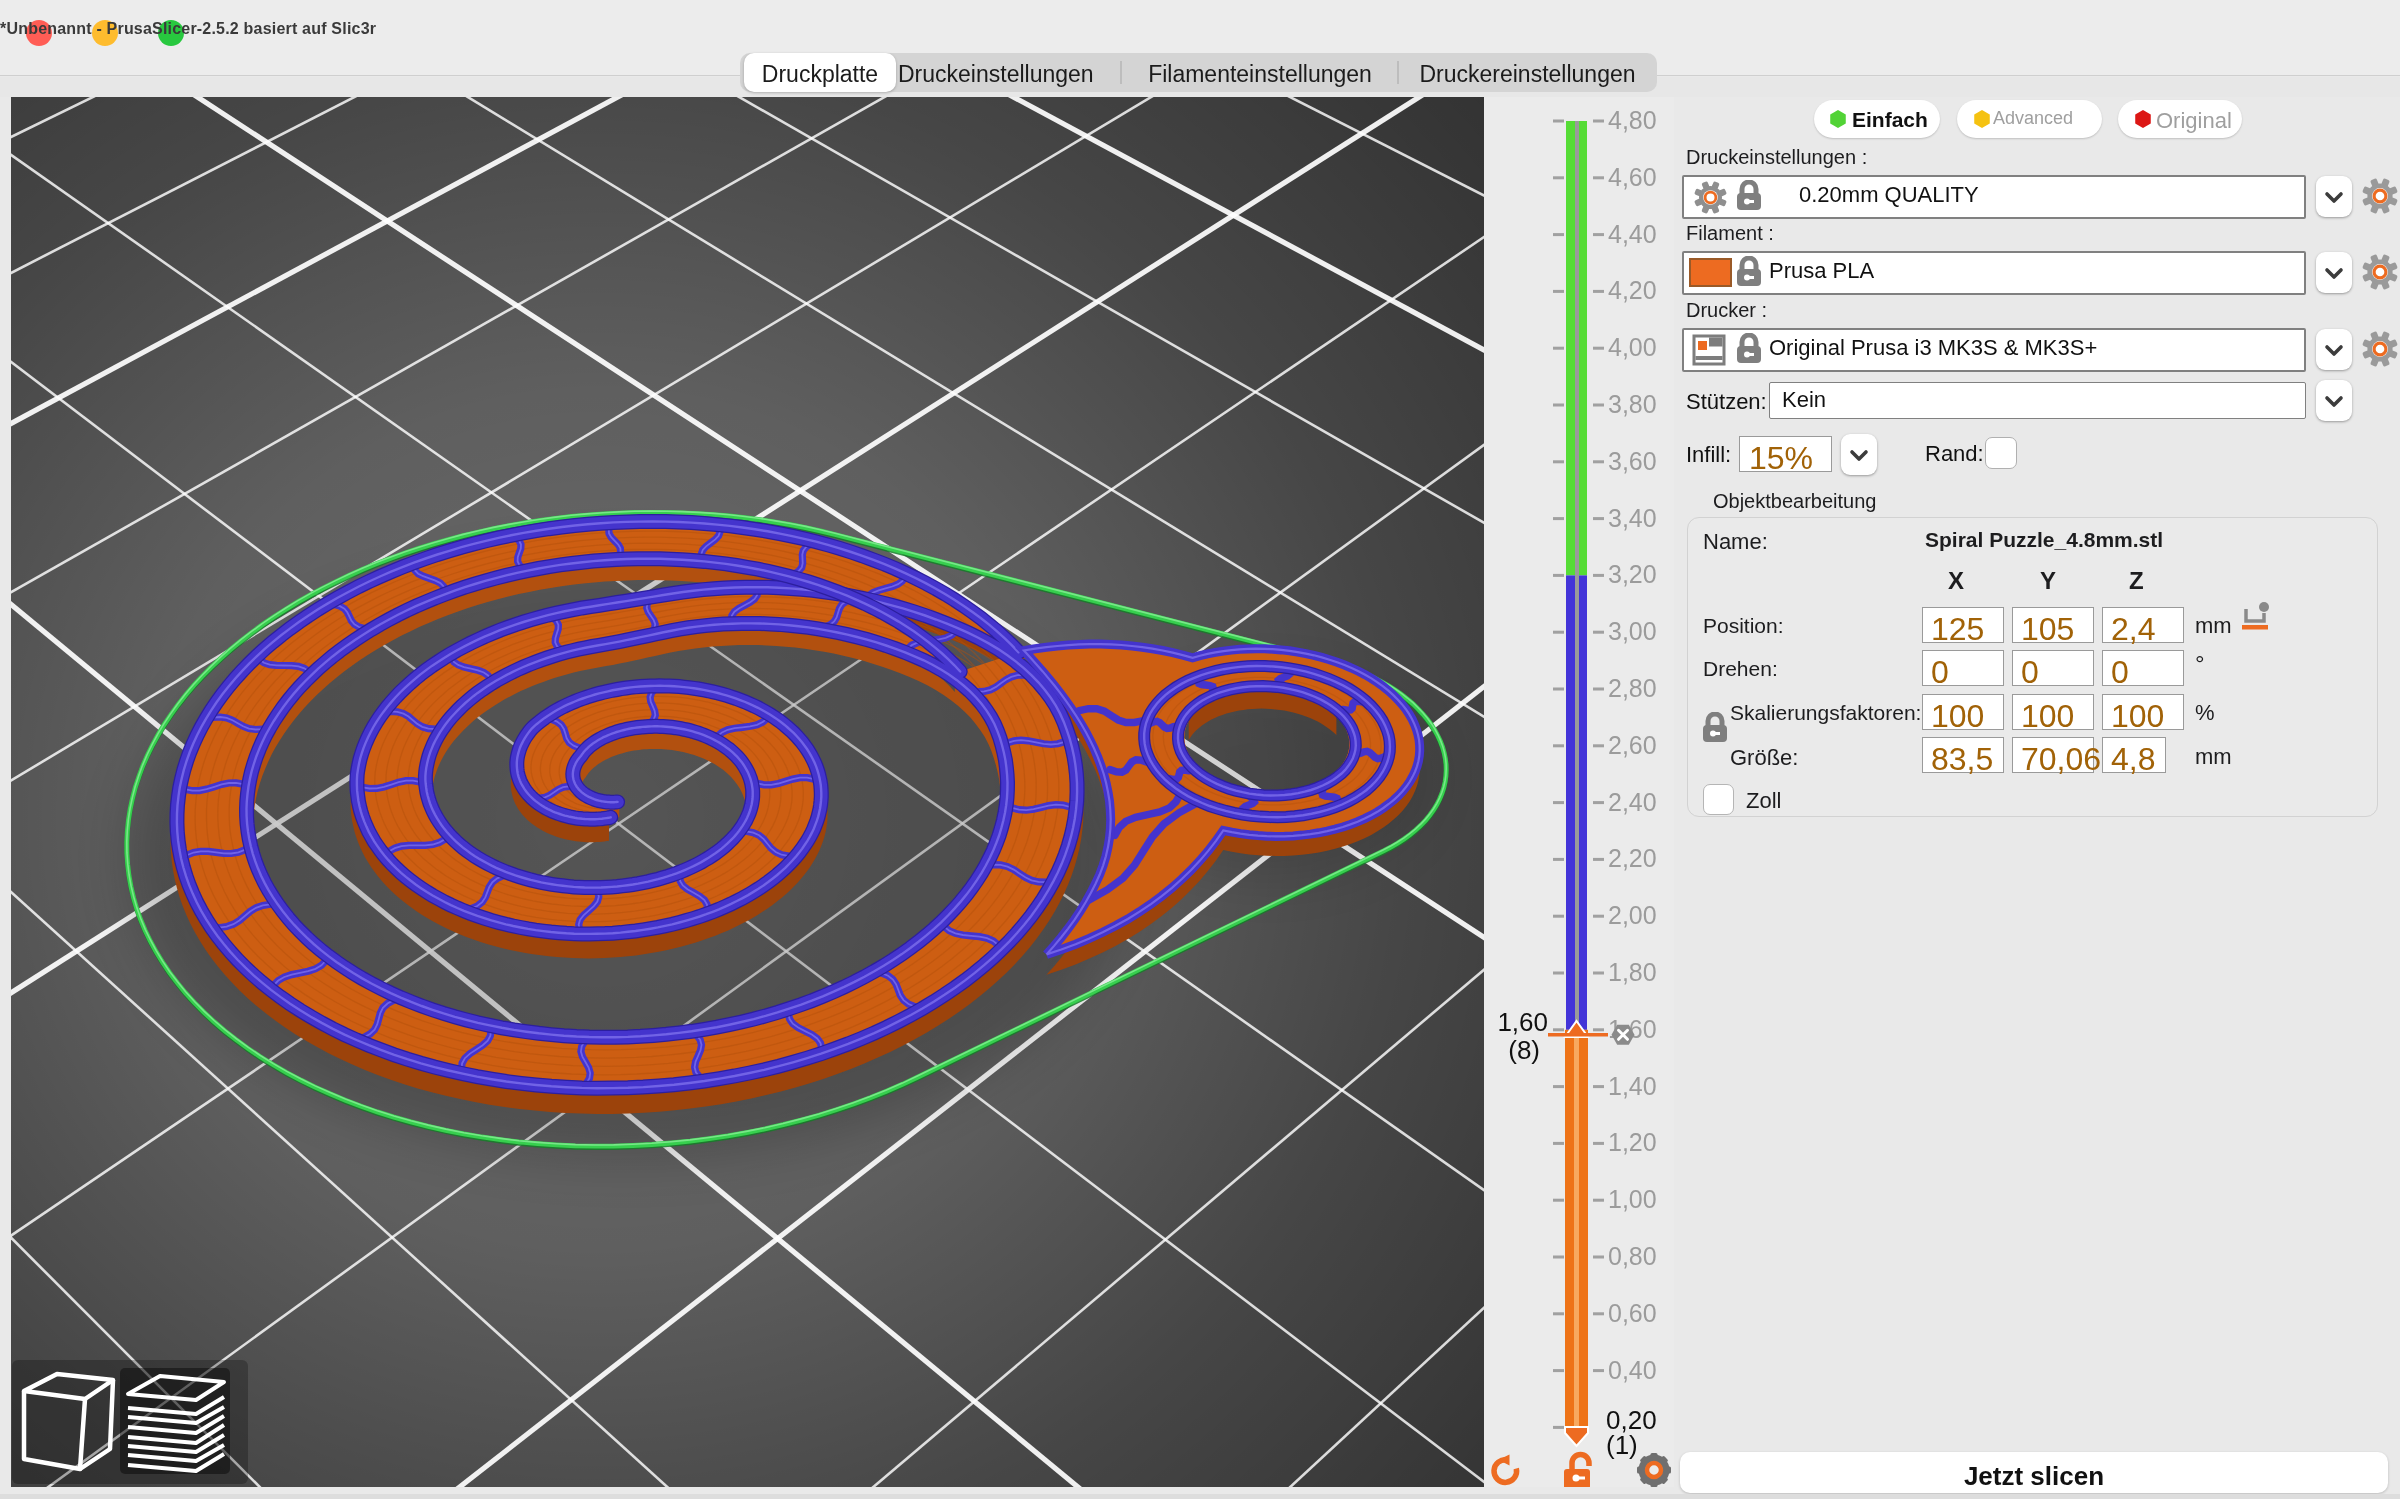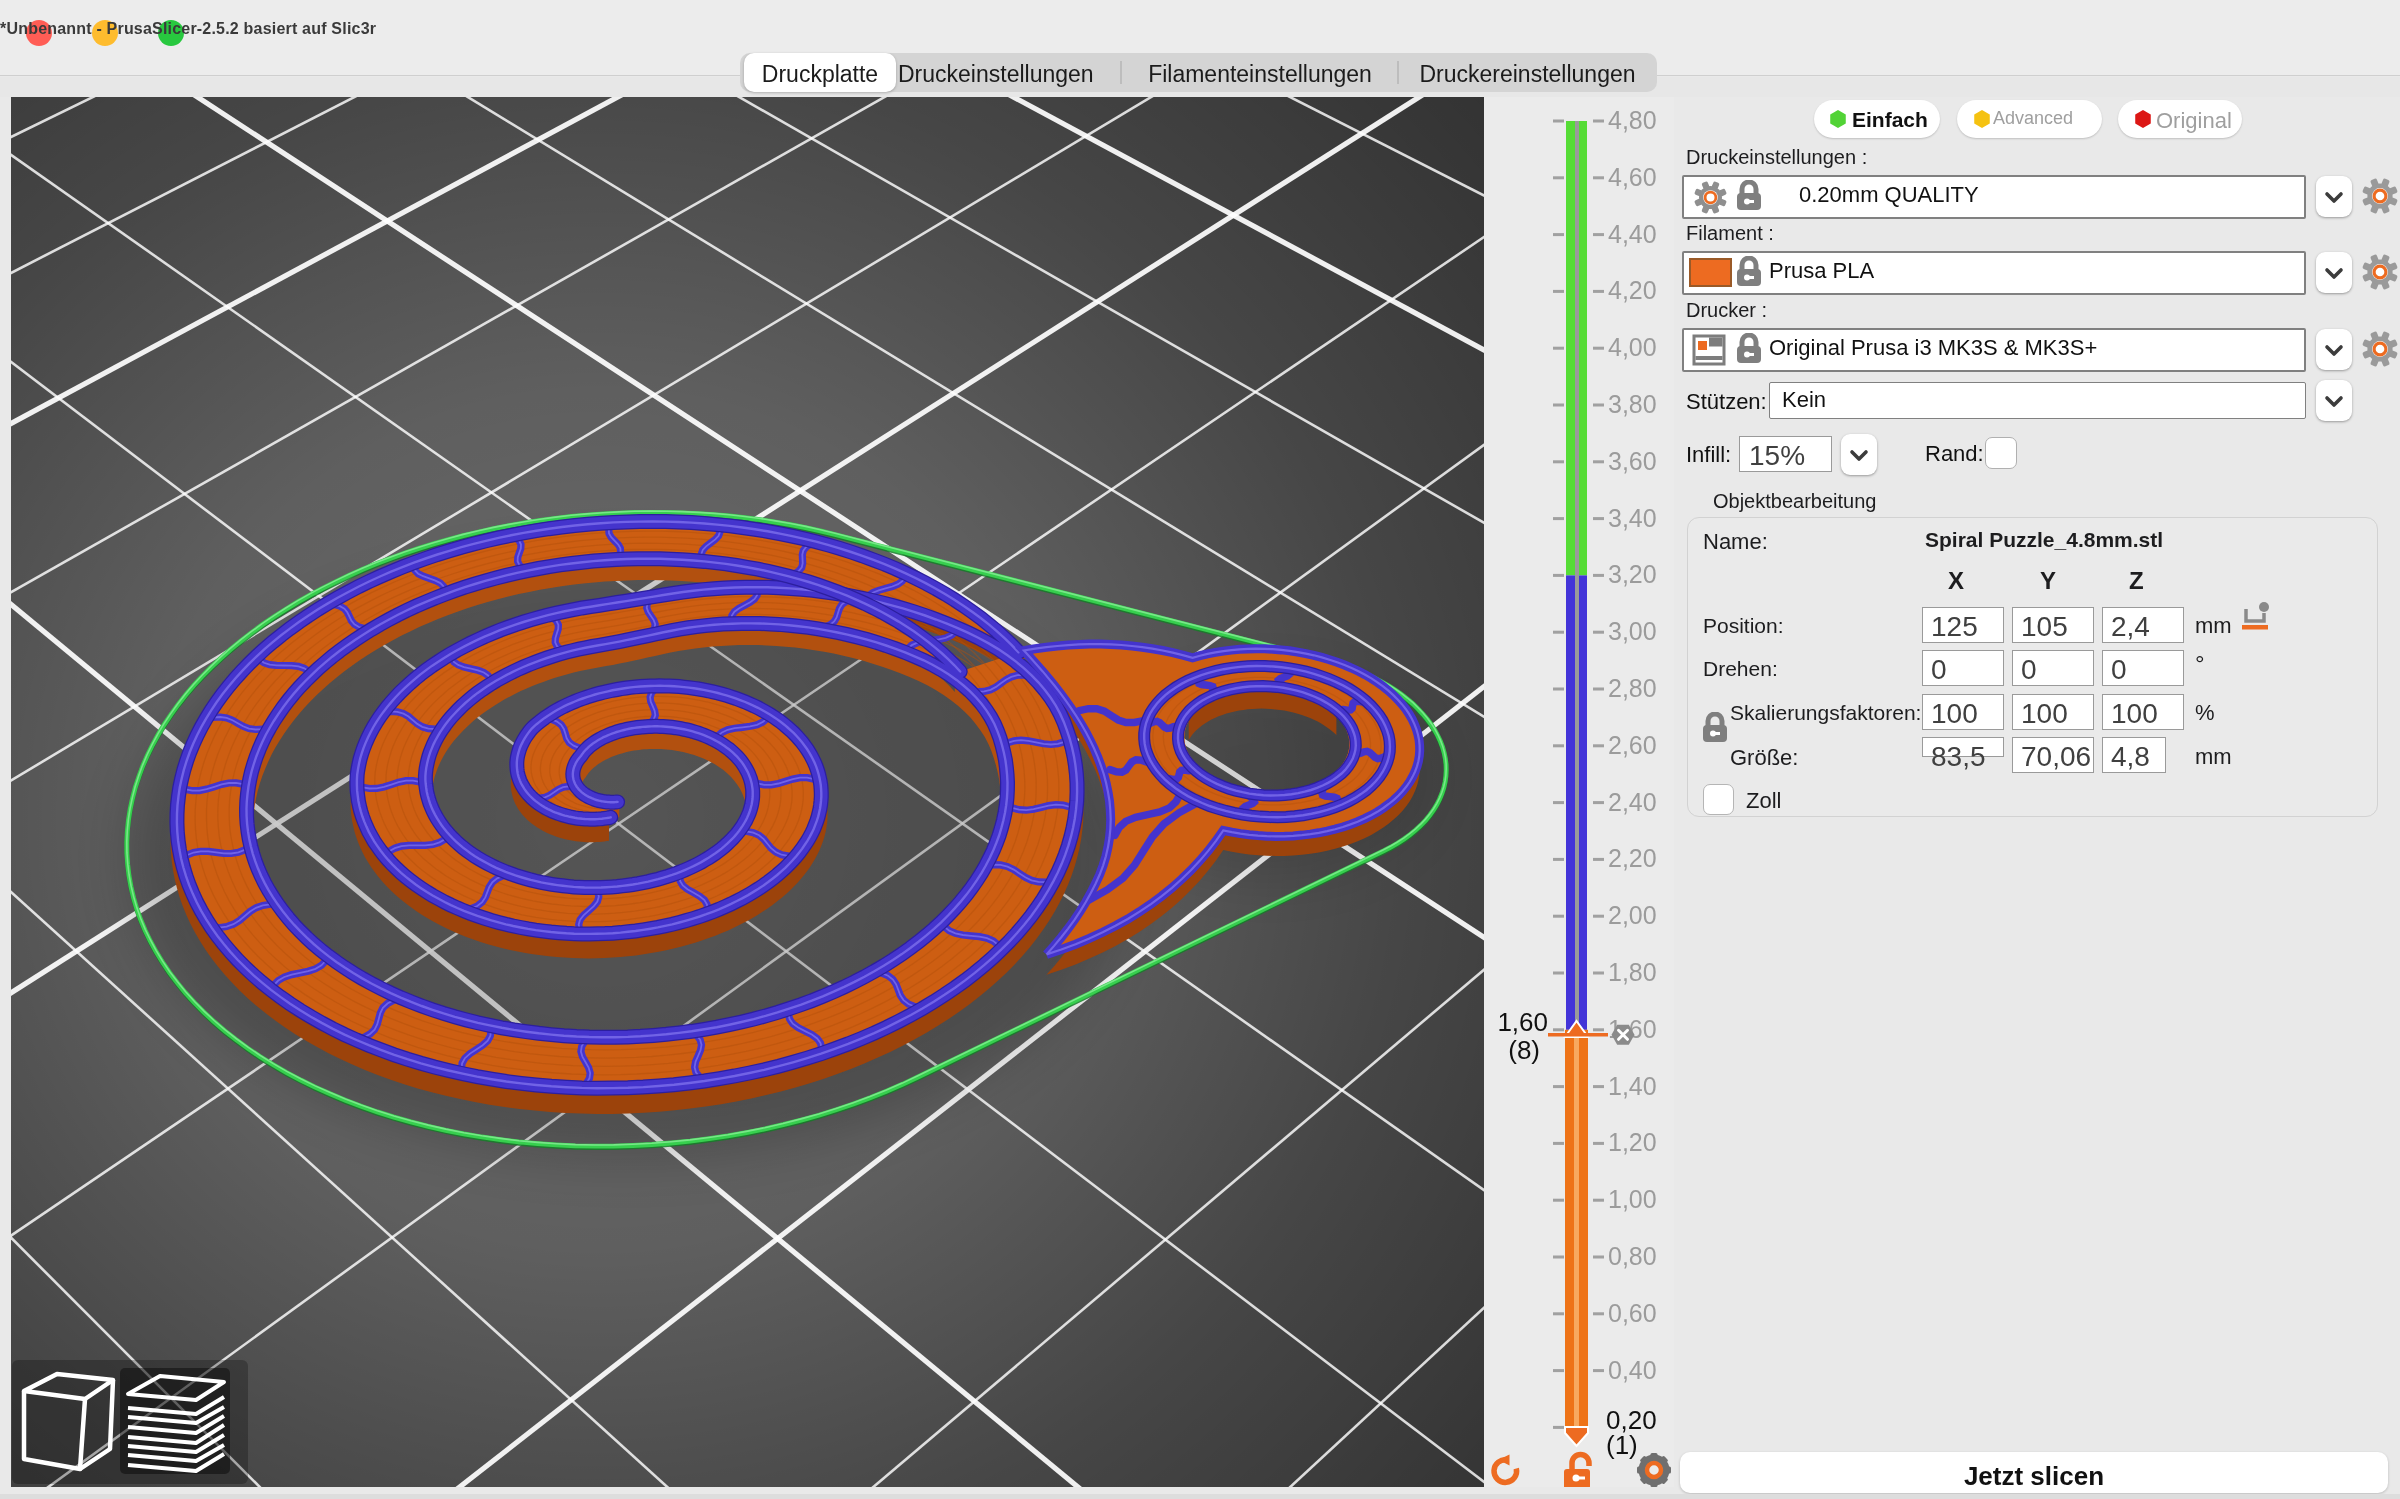--- a/index.html
+++ b/index.html
@@ -15,21 +15,21 @@
   .tabtxt { font-size:23px; color:#1b1b1b; top:61px; white-space:nowrap; }
   .tabsep { top:61px; width:2px; height:23px; background:#bdbdbd; }
   .vp { left:11px; top:97px; width:1473px; height:1390px; background:#4a4a4a; }
   .slidercol { left:1484px; top:97px; width:190px; height:1390px; background:#ebebeb; }
   .panel { left:1674px; top:97px; width:726px; height:1390px; background:#e9e9e9; }
   .chip { height:38px; background:#ffffff; border-radius:19px; box-shadow:0 1px 2px rgba(0,0,0,0.18); }
   .lbl { font-size:20px; color:#1d1d1f; white-space:nowrap; }
   .combo { background:#fff; border:2px solid #808080; border-radius:2px; }
   .combotxt { font-size:22px; color:#111; white-space:nowrap; }
   .chevbtn { width:36px; height:41px; background:#fff; border-radius:9px; box-shadow:0 1px 2.5px rgba(0,0,0,0.35); }
-  .inp { background:#fff; border:1.5px solid #9a9a9a; font-size:28px; color:#404040; }
+  .inp { background:#fff; border:1.5px solid #9a9a9a; font-size:32px; color:#a16207; }
   .objpanel { left:1687px; top:517px; width:691px; height:300px; border:1.5px solid #d2d2d2; border-radius:12px; background:#eaeaea; }
   svg { display:block; }
 </style>
 </head>
 <body>
 
   <div class="abs titlebar"></div>
   <div class="abs tl" style="left:26px; background:#ff5d55;"></div>
   <div class="abs tl" style="left:92px; background:#febc2e;"></div>
   <div class="abs tl" style="left:158px; background:#28c83f;"></div>
@@ -567,21 +567,21 @@
   <div class="abs" style="left:1700px; top:712px;">
     <svg width="30" height="32" viewBox="0 0 30 32">
       <path d="M8,14 L8,9 A 7 7 0 0 1 22,9 L22,14" fill="none" stroke="#7f7f7f" stroke-width="5"></path>
       <rect x="3" y="13" width="24" height="17" rx="4" fill="#7f7f7f"></rect>
       <circle cx="13" cy="21.5" r="3" fill="#fff"></circle>
       <rect x="13" y="20" width="7" height="3" fill="#fff"></rect>
     </svg>
   </div>
 
   <div class="abs lbl" style="left:1730px; top:745px; font-size:22px;">Größe:</div>
-  <div class="abs inp" style="left:1922px; top:737px; width:82px; height:20px; padding:3px 0 0 8px;">83,5</div>
+  <div class="abs inp" style="left:1922px; top:737px; width:82px; height:36px; padding:3px 0 0 8px;">83,5</div>
   <div class="abs inp" style="left:2012px; top:737px; width:82px; height:36px; padding:3px 0 0 8px;">70,06</div>
   <div class="abs inp" style="left:2102px; top:737px; width:64px; height:36px; padding:3px 0 0 8px;">4,8</div>
   <div class="abs lbl" style="left:2195px; top:744px; font-size:22px;">mm</div>
 
   <div class="abs" style="left:1703px; top:784px; width:31px; height:31px; background:#fff; border:1.5px solid #b5b5b5; border-radius:7px;"></div>
   <div class="abs lbl" style="left:1746px; top:788px; font-size:22px;">Zoll</div>
 
   <div class="abs" style="left:1680px; top:1452px; width:708px; height:41px; background:#fff; border-radius:10px; box-shadow:0 1px 3px rgba(0,0,0,0.2);"></div>
   <div class="abs" style="left:1680px; top:1461px; width:708px; text-align:center; font-size:26px; font-weight:bold; color:#111;">Jetzt slicen</div>
   <div class="abs" style="left:0px; top:1494px; width:2400px; height:5px; background:#dddddd;"></div>

